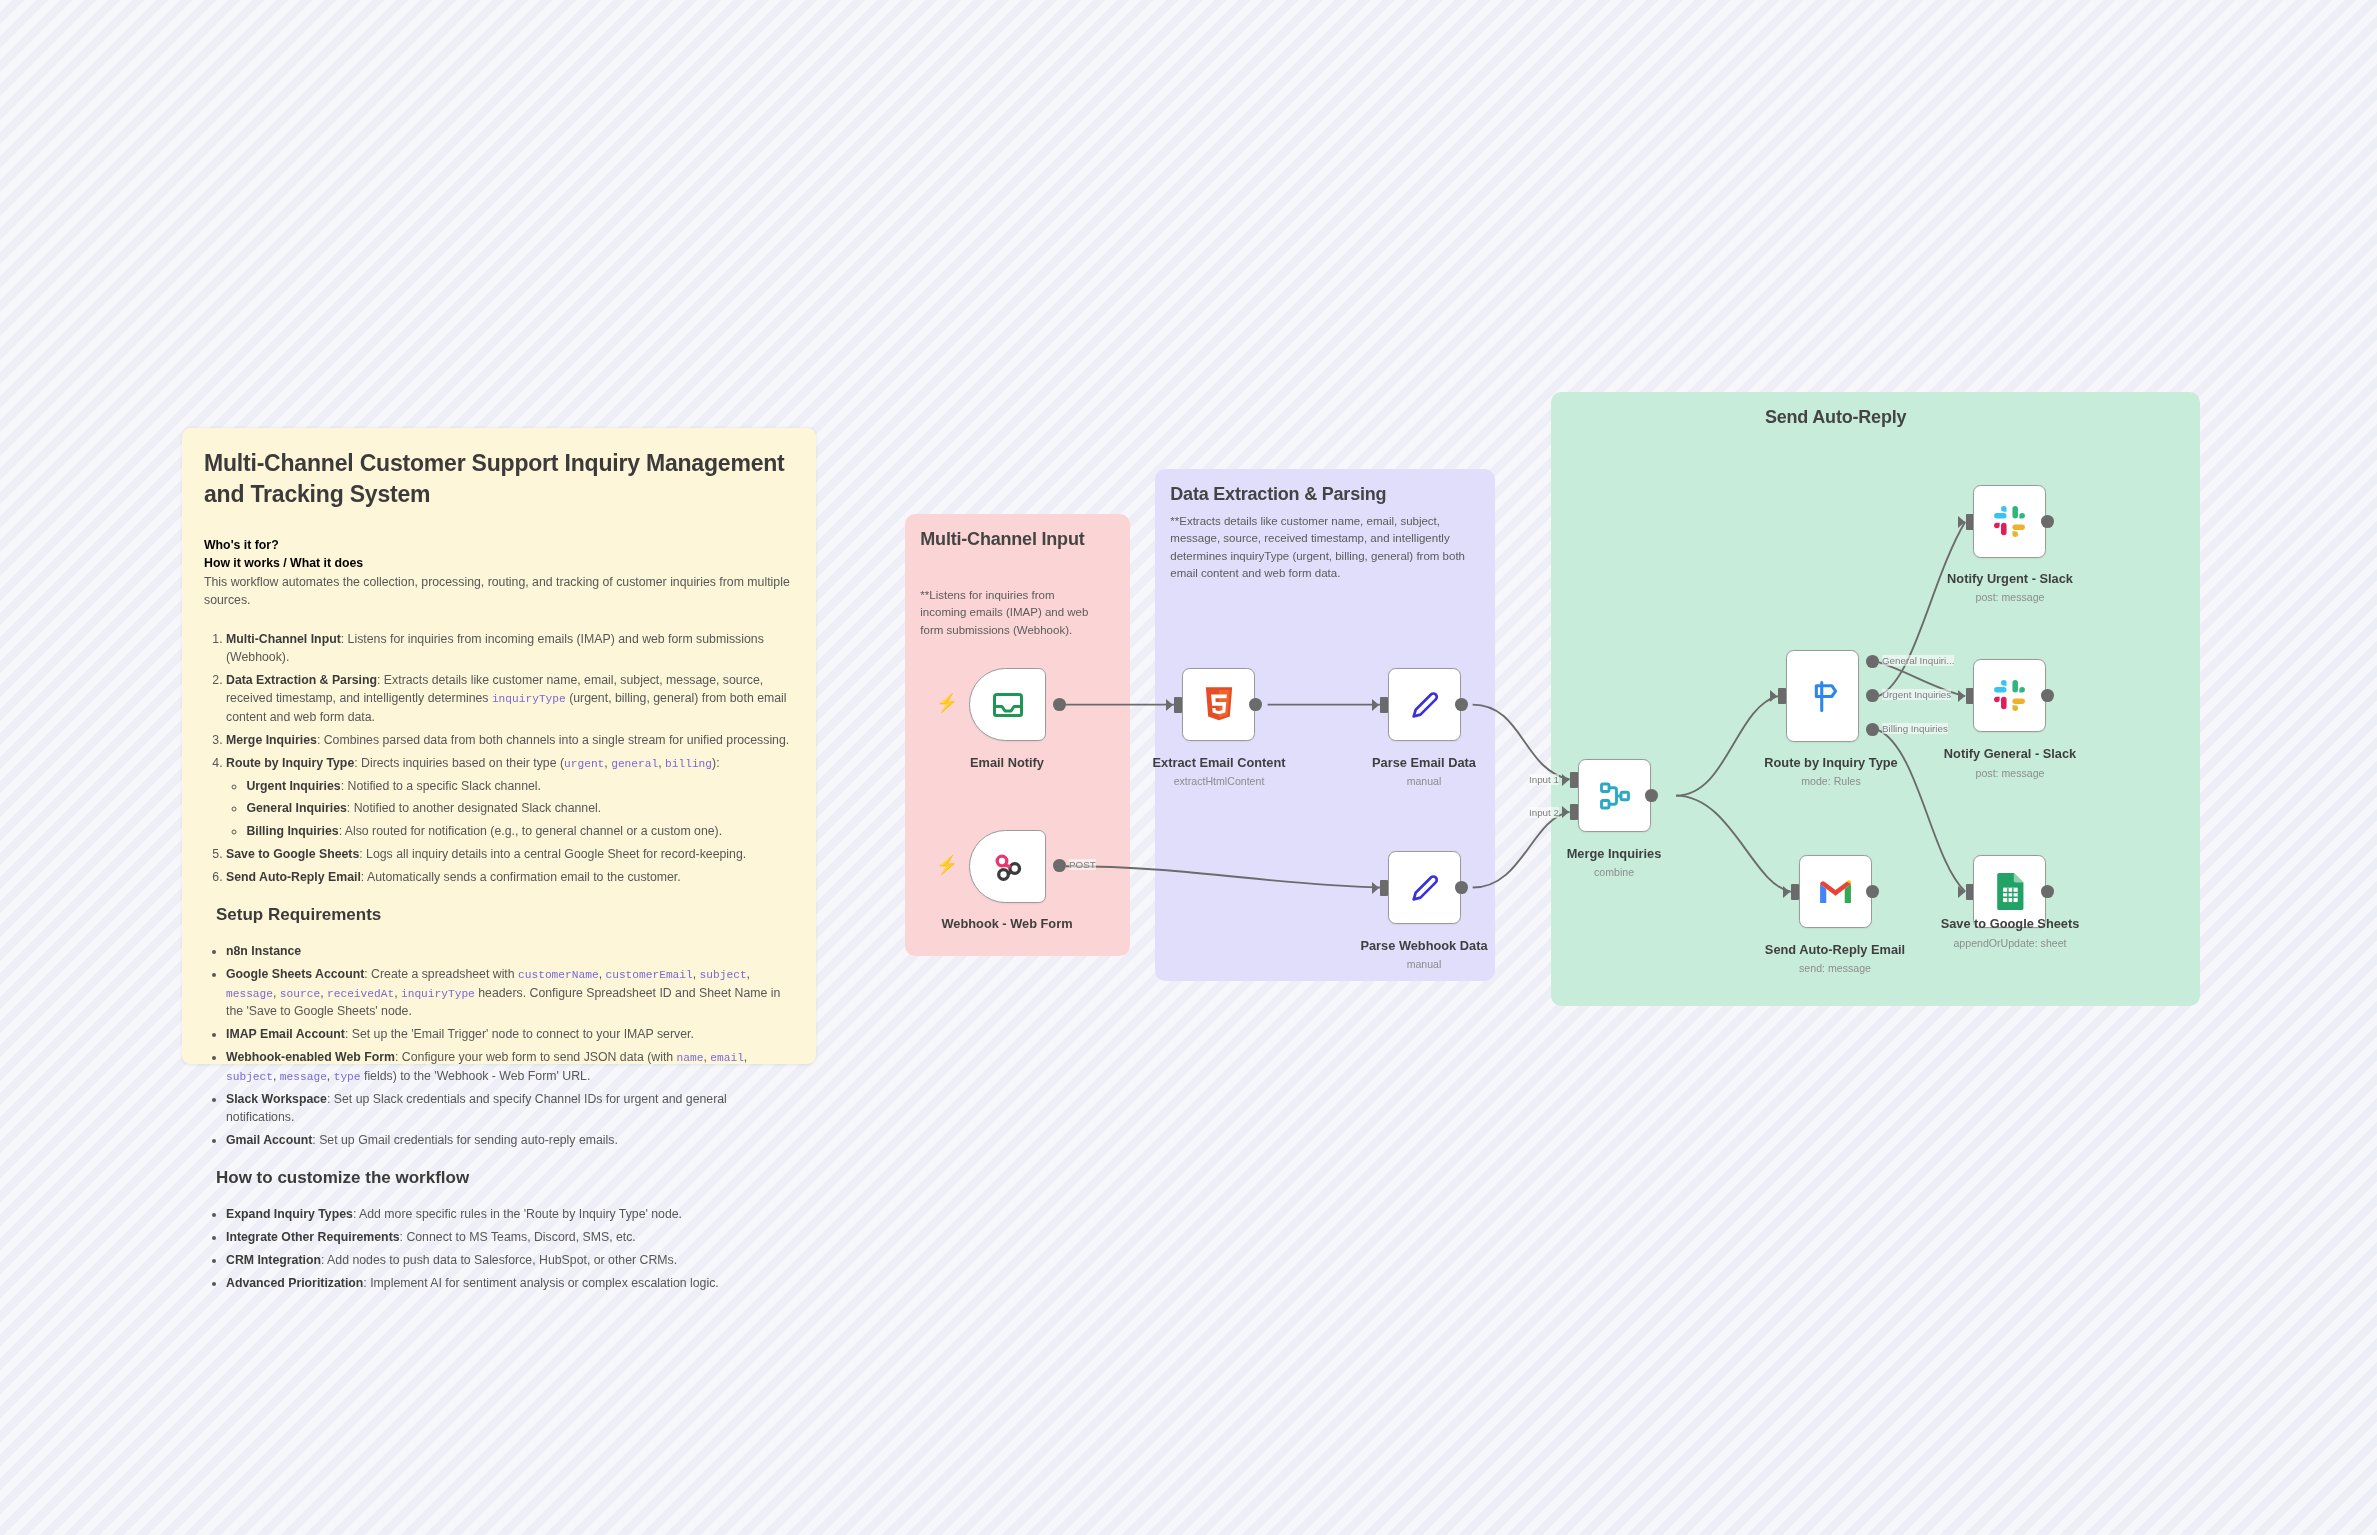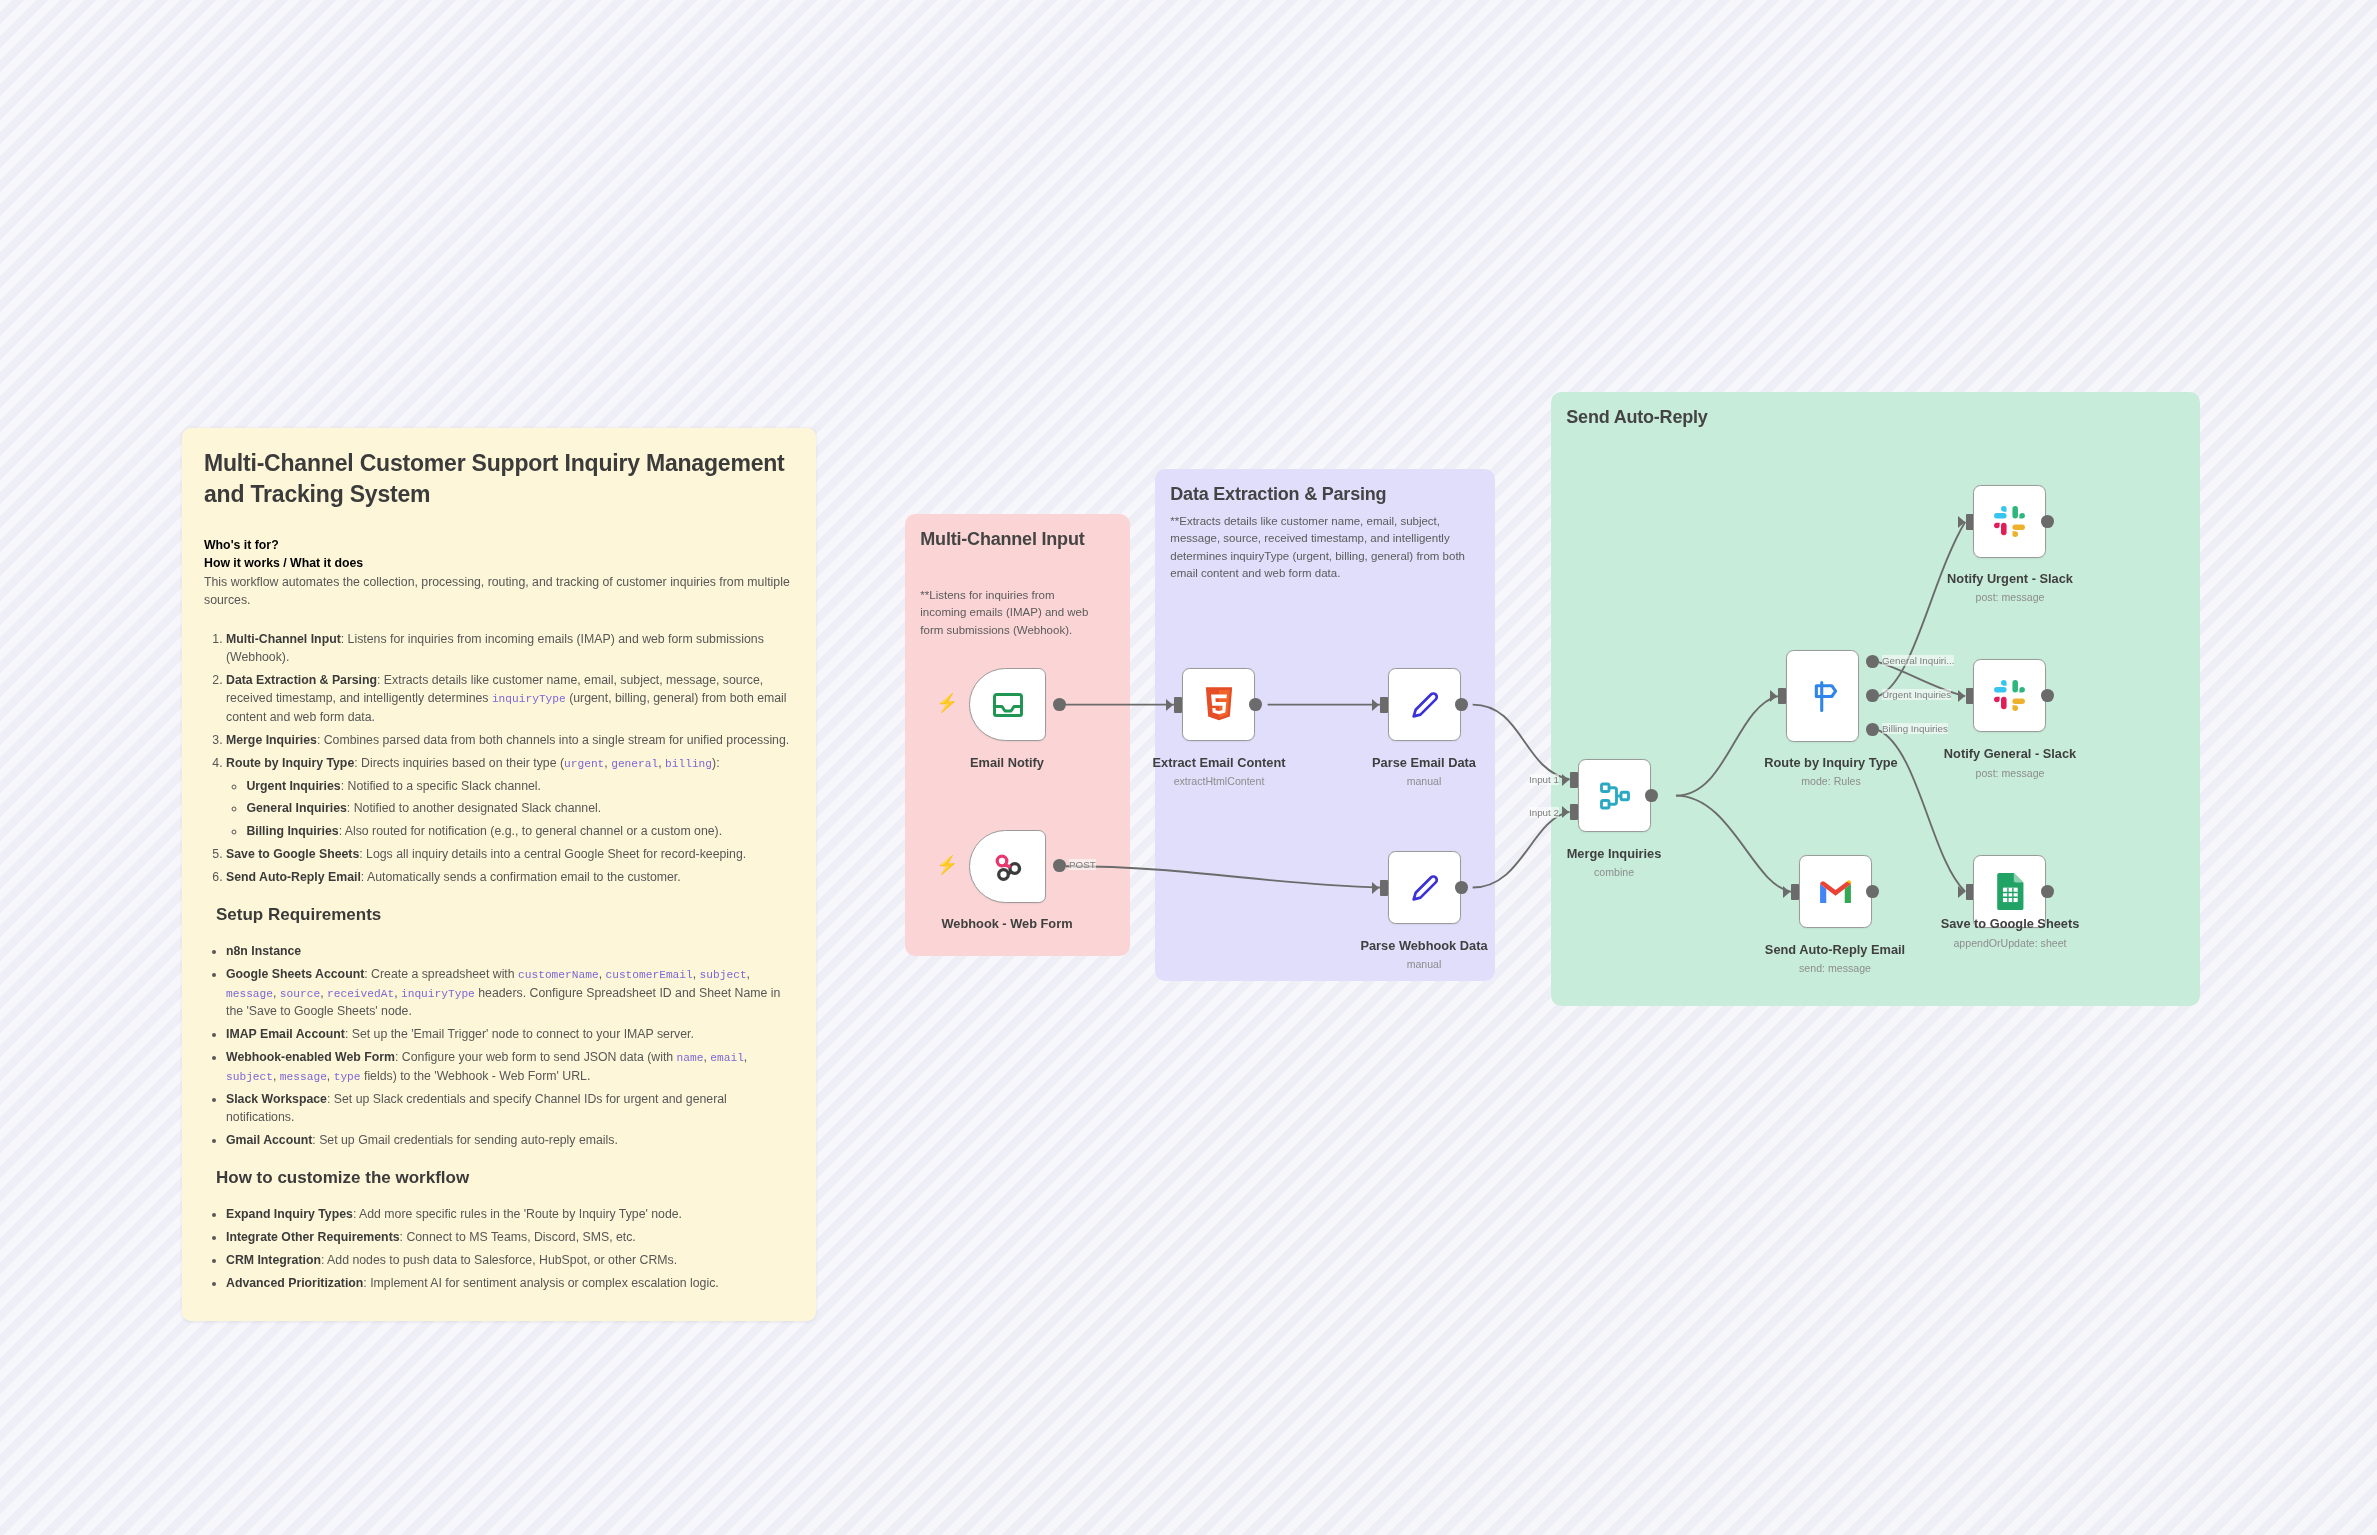--- a/index.html
+++ b/index.html
@@ -17,21 +17,21 @@
     );
     position: relative;
   }
 
   #canvas { position: absolute; inset: 0; }
 
   
   .sticky {
     position: absolute;
     left: 182px; top: 428px;
-    width: 634px; height: 893px;
+    width: 634px; height: 636px;
     background: #fdf6d8;
     border-radius: 8.5px;
     box-shadow: 0 0.9px 3.4px rgba(0,0,0,0.08);
     padding: 20.4px 22px 17px 22px;
     box-sizing: border-box;
     color: #4a4a4a;
   }
   .sticky h1 {
     font-size: 23px;
     line-height: 1.32;
@@ -192,21 +192,21 @@
     <div class="group-title" style="left:15.3px; top:13.6px; width:170px;">Multi-Channel Input</div>
     <div class="group-desc" style="left:15.3px; top:73px; width:170px;">**Listens for inquiries from incoming emails (IMAP) and web form submissions (Webhook).</div>
   </div>
 
   <div class="group" id="group-extraction">
     <div class="group-title" style="left:15.3px; top:13.6px; width:306px;">Data Extraction &amp; Parsing</div>
     <div class="group-desc" style="left:15.3px; top:44px; width:315px;">**Extracts details like customer name, email, subject, message, source, received timestamp, and intelligently determines inquiryType (urgent, billing, general) from both email content and web form data.</div>
   </div>
 
   <div class="group" id="group-autoreply">
-    <div class="group-title" style="left:15.3px; top:13.6px; width:340px;">Send Auto-Reply</div>
+    <div class="group-title" style="left:15.3px; top:13.6px; width:340px;text-align:right;">Send Auto-Reply</div>
   </div>
 
   <svg id="wires" viewBox="0 0 2794 1805" width="2377" height="1536">
     <defs>
       <marker id="arrow" markerWidth="9" markerHeight="9" refX="7" refY="4.5" orient="auto">
         <path d="M0,0 L9,4.5 L0,9 z" fill="#6b6b6b"></path>
       </marker>
     </defs>
     <g stroke="#6b6b6b" stroke-width="2.2" fill="none">
 

